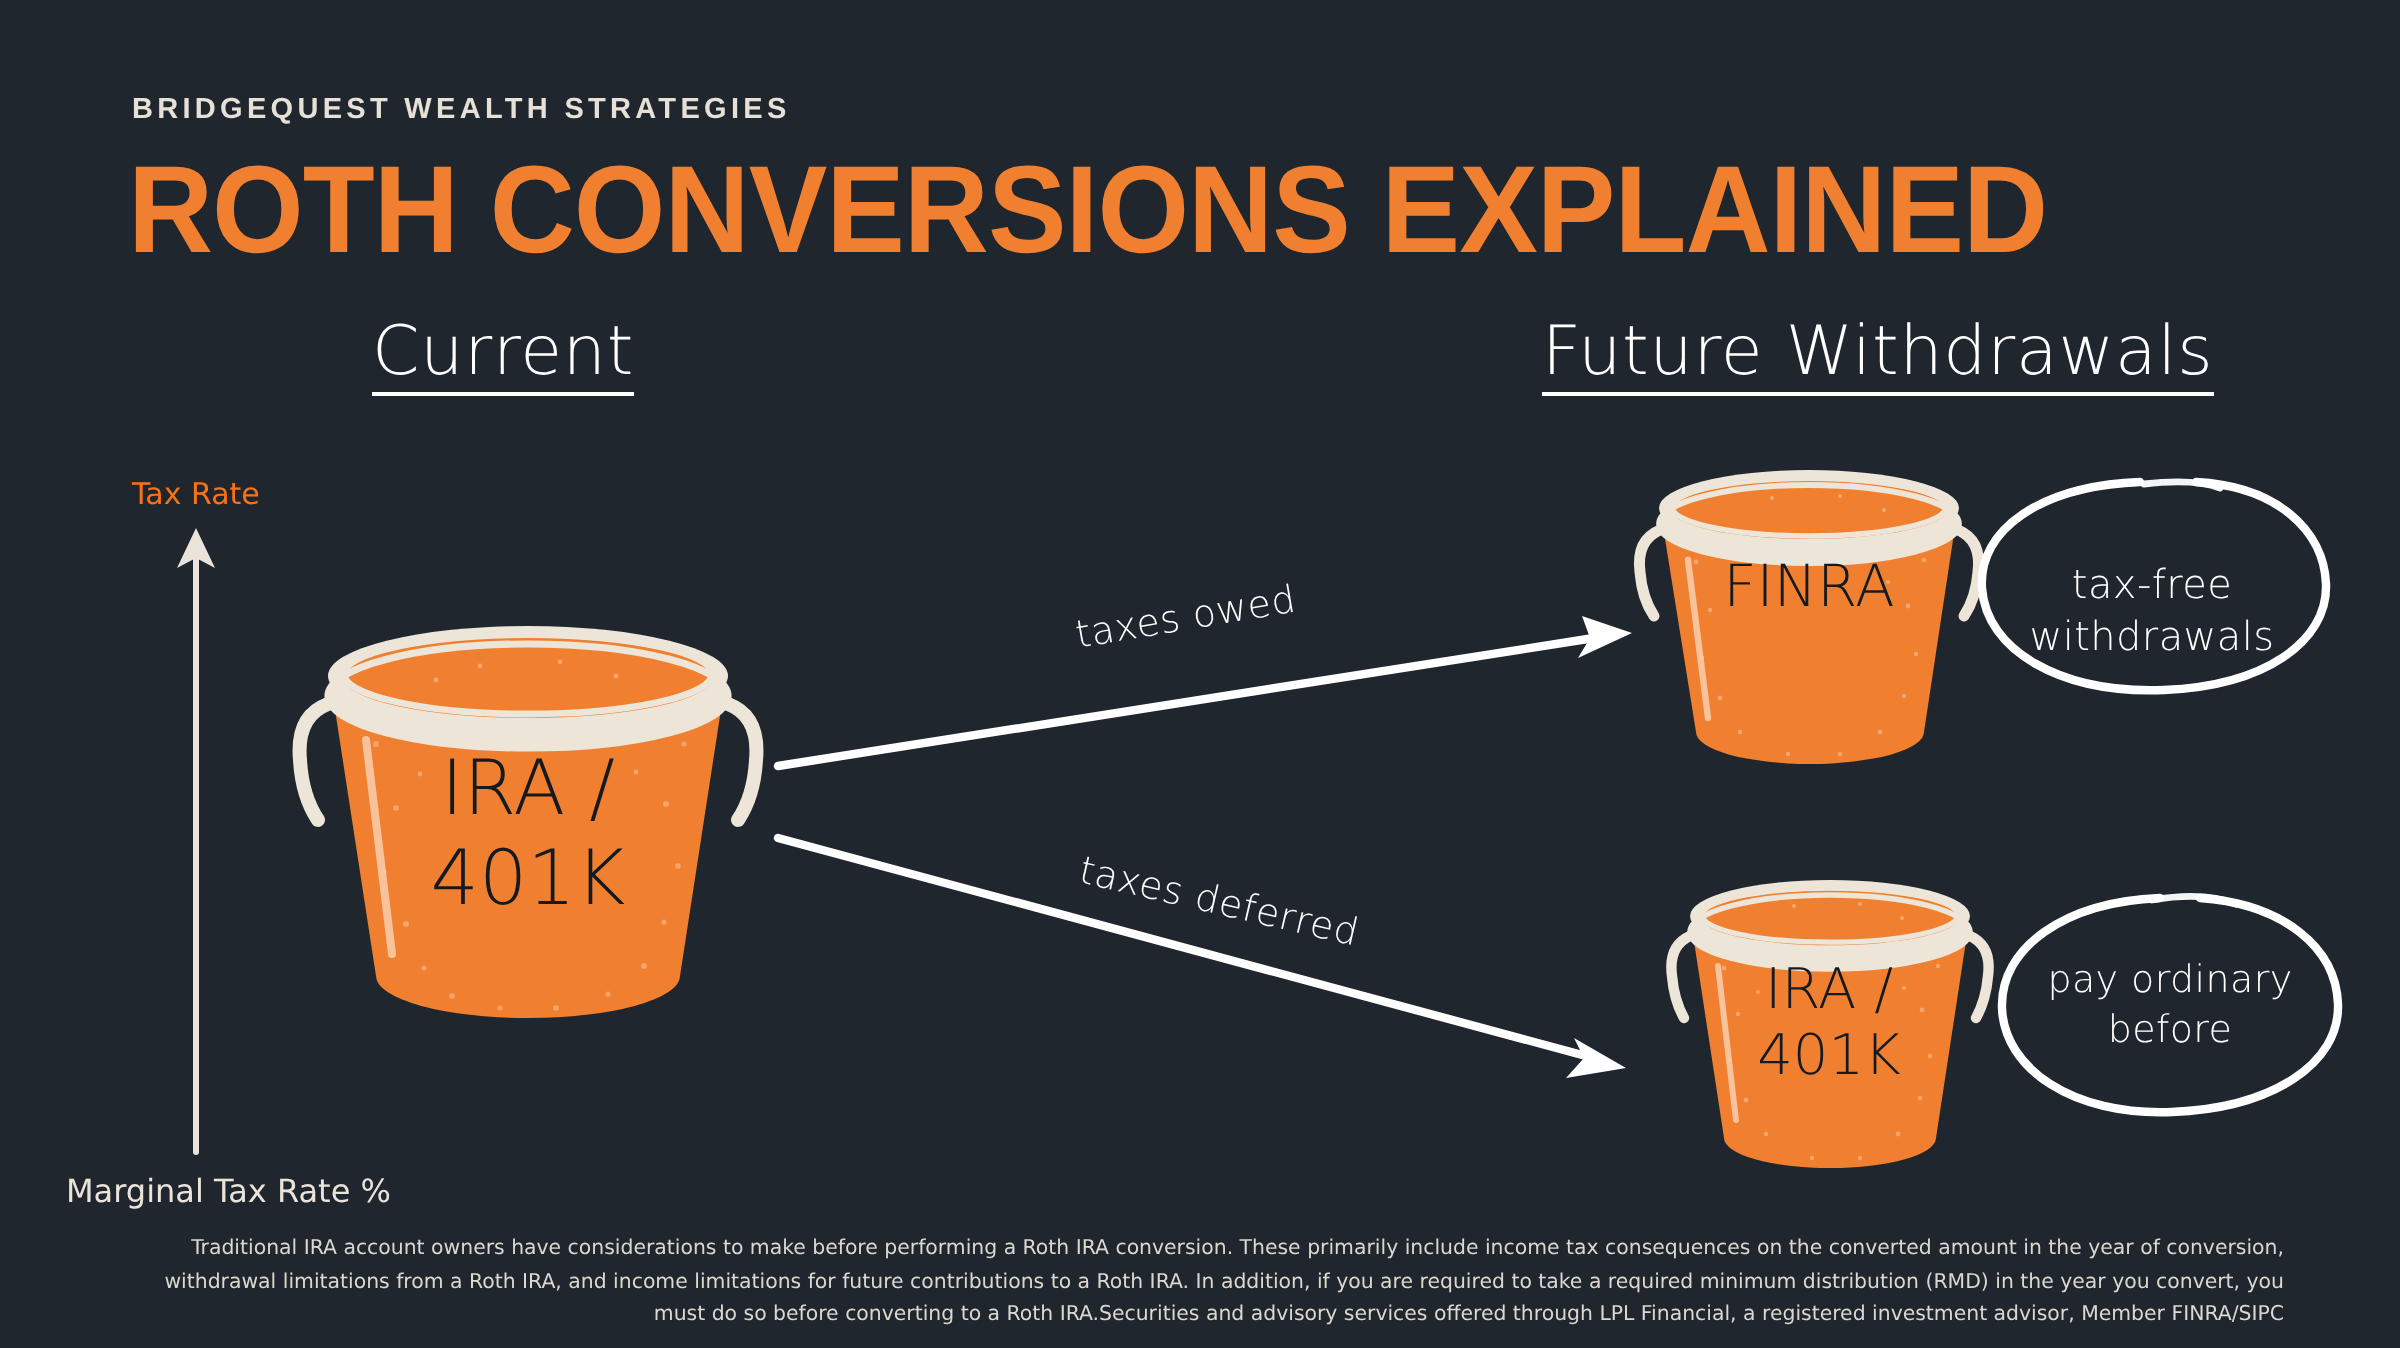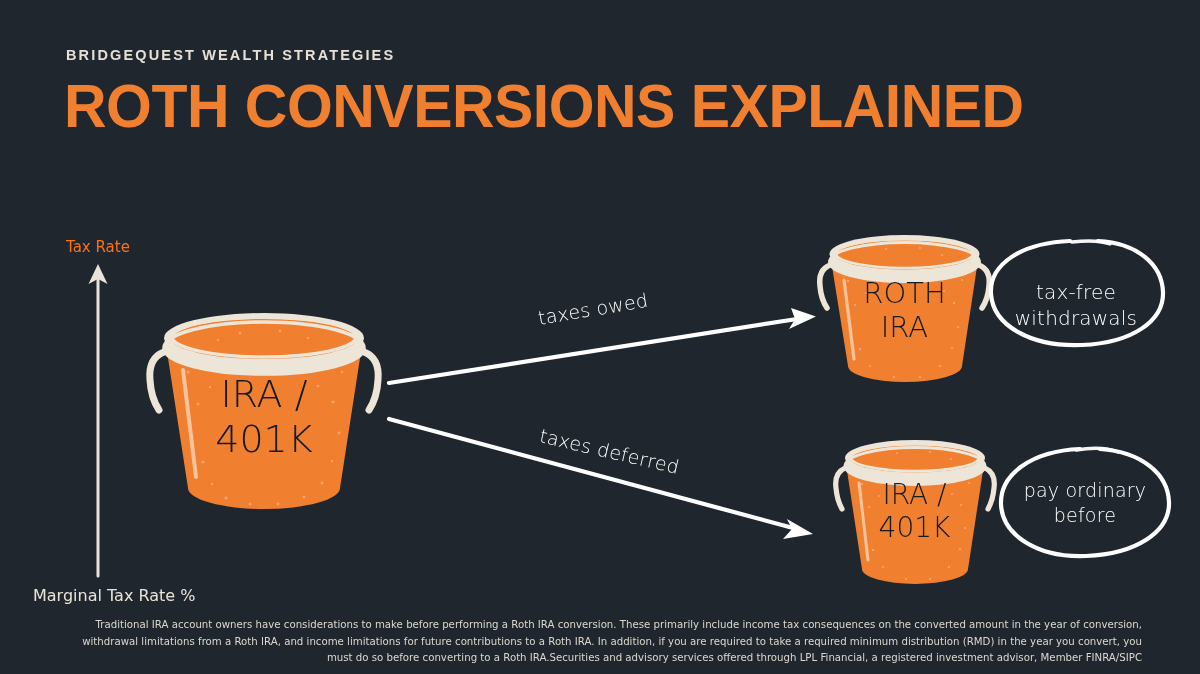--- a/index.html
+++ b/index.html
@@ -129,20 +129,22 @@
   }
 </style>
 </head>
 <body>
 
 <div id="stage">
 
   <div id="kicker">BRIDGEQUEST WEALTH STRATEGIES</div>
   <div id="title">ROTH CONVERSIONS EXPLAINED</div>
 
+  <div class="col-head" id="head-current">Current</div>
+  <div class="col-head" id="head-future">Future Withdrawals</div>
 
   <div id="axis-label-top">Tax Rate</div>
   <div id="axis-label-bottom">Marginal Tax Rate %</div>
   <svg id="axis-arrow" width="44" height="320" viewBox="0 0 44 320">
     <path d="M22,318 L22,16" stroke="#e9e3d9" stroke-width="3" stroke-linecap="round" fill="none"></path>
     <path d="M22,6 L12.5,26 L22,21 L31.5,26 Z" fill="#e9e3d9"></path>
   </svg>
 
   <svg id="connectors" width="1200" height="674" viewBox="0 0 1200 674">
 
@@ -247,22 +249,21 @@
       <ellipse cx="92.5" cy="20" rx="68.5" ry="14.5" fill="#f08030"></ellipse>
       <ellipse cx="92.5" cy="18.5" rx="68.5" ry="14.5" fill="none" stroke="#ece5d8" stroke-width="2.7"></ellipse>
       <ellipse cx="92.5" cy="27" rx="75" ry="19.5" fill="none" stroke="#ece5d8" stroke-width="2.9"></ellipse>
       <g fill="#f7b183" opacity="0.8">
         <circle cx="74" cy="14" r="1"></circle>
           <circle cx="108" cy="13" r="1"></circle>
           <circle cx="130" cy="20" r="1"></circle>
       </g>
     </svg>
     <div class="bucket-text">
-      <div>ROTH</div>
-      <div>IRA</div>
+      <div>FINRA</div>
     </div>
   </div>
 
   <div class="bucket" id="bucket-trad">
     <svg width="173" height="145" viewBox="0 0 173 145">
       <defs>
         <clipPath id="clipTrad">
             <path d="M18,23 L34,128 a53,16 0 0 0 106,0 L156,23 Z"></path>
           </clipPath>
       </defs>

